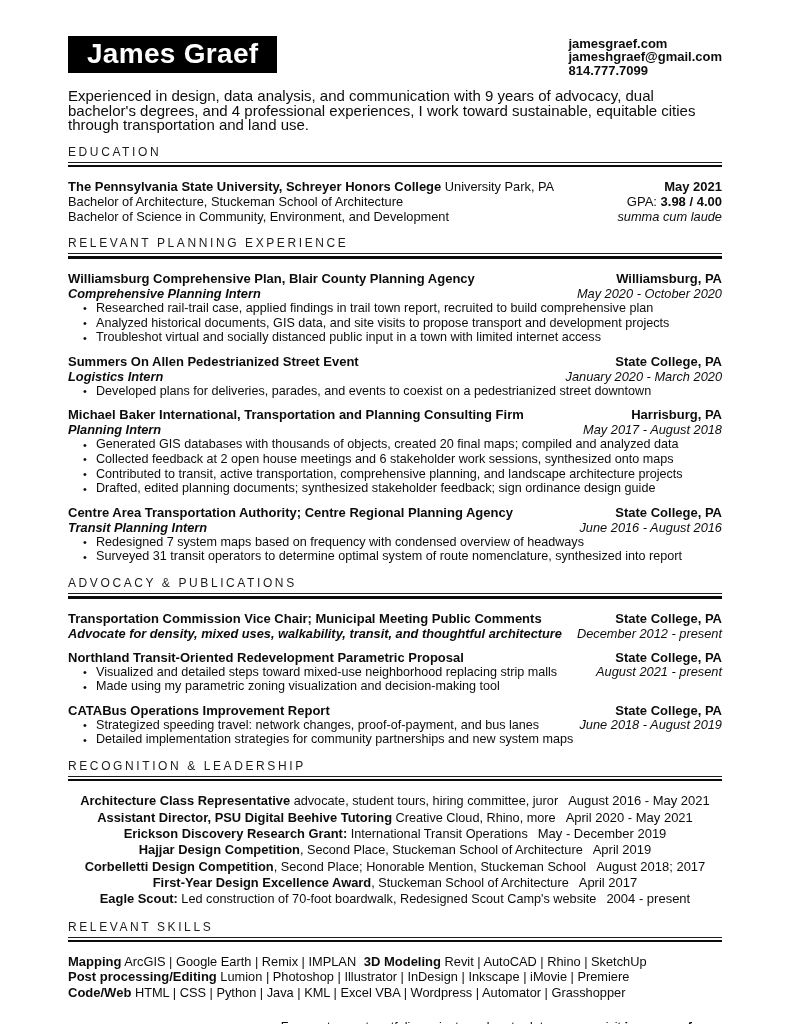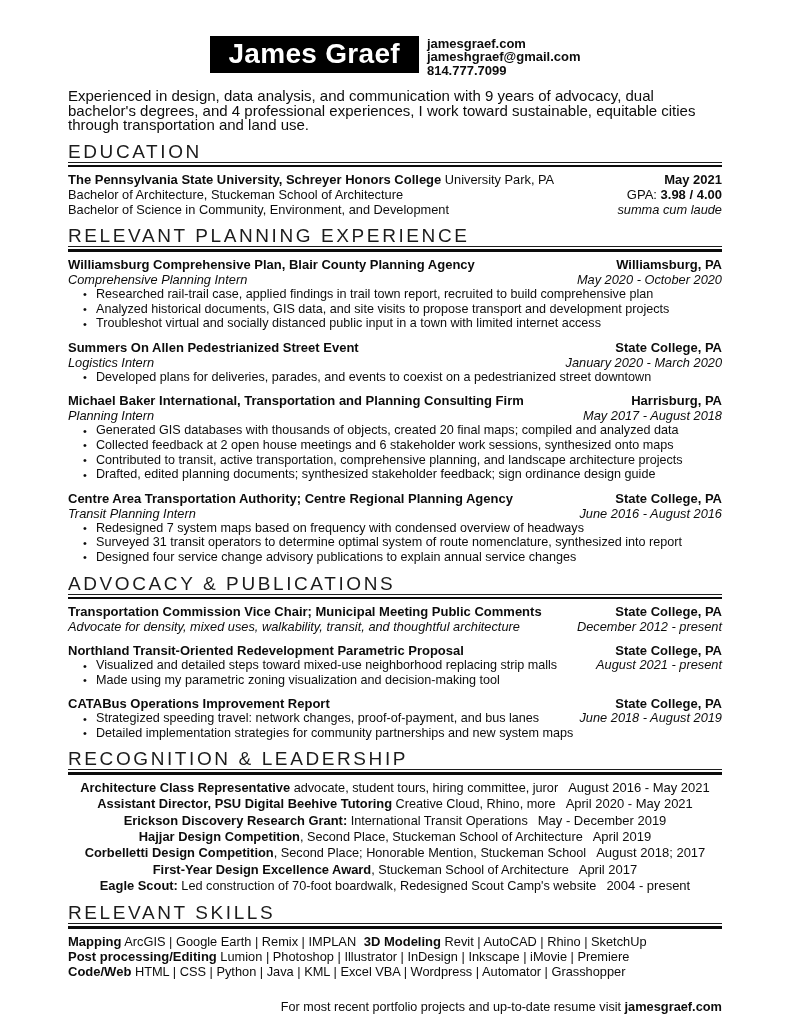--- a/index.html
+++ b/index.html
@@ -8,55 +8,55 @@
     background: #ffffff;
     color: #0c0c0c;
     font-family: "Liberation Sans", "DejaVu Sans", sans-serif;
     font-size: 12.8px;
     line-height: 15px;
     overflow: hidden;
   }
   .page { padding: 36px 69px 0 68px; }
 
   
-  .header-row { display: flex; justify-content: center; align-items: flex-start; height: 40px; }
+  .header-row { display: flex; justify-content: space-between; align-items: flex-start; height: 40px; }
   .name-box {
     background: #000;
     color: #fff;
     font-weight: 700;
     font-size: 28px;
     line-height: 36px;
     height: 37px;
     padding: 0 19px;
     letter-spacing: 0.3px;
     white-space: nowrap;
   }
   .contact-block { margin-left: 8px; font-weight: 700; font-size: 13px; line-height: 13.4px; padding-top: 1px; }
 
   .summary { margin-top: 13px; font-size: 15px; line-height: 14.6px; }
 
   
   .section { margin-top: 12px; }
   .sec-head {
-    font-size: 19px;
+    font-size: 12px;
     font-weight: 400;
     letter-spacing: 2.6px;
     line-height: 14px;
     color: #1c1c1c;
     padding-bottom: 3px;
     border-bottom: 1.3px solid #1c1c1c;
   }
   .sec-rule { height: 2.6px; background: #0c0c0c; margin-top: 2px; }
-  .sec-body { margin-top: 5px; }
+  .sec-body { margin-top: 12px; }
 
   
   .row { display: flex; justify-content: space-between; align-items: baseline; line-height: 15px; }
   .bt { font-weight: 700; font-size: 13px; }
   .loc { font-weight: 700; font-size: 13px; white-space: nowrap; margin-left: 10px; }
-  .it { font-style: italic; font-size: 12.8px; }
+  .it { font-style: italic; font-size: 12.8px; font-weight: bold; }
   .date-b { font-weight: 700; font-size: 13px; white-space: nowrap; margin-left: 10px; }
   .date-i { font-style: italic; font-size: 12.8px; white-space: nowrap; margin-left: 10px; }
   .date-r { font-size: 13px; white-space: nowrap; margin-left: 10px; }
   .gpa-b { font-weight: 700; }
 
   .job { margin-top: 9px; }
   .sec-body > .job:first-child { margin-top: 0; }
 
   
   .bullet {
@@ -175,21 +175,20 @@
           <span class="bt">Centre Area Transportation Authority; Centre Regional Planning Agency</span>
           <span class="loc">State College, PA</span>
         </div>
         <div class="row">
           <span class="it">Transit Planning Intern</span>
           <span class="date-i">June 2016 - August 2016</span>
         </div>
         <div>
           <div class="bullet">Redesigned 7 system maps based on frequency with condensed overview of headways</div>
           <div class="bullet">Surveyed 31 transit operators to determine optimal system of route nomenclature, synthesized into report</div>
-          <div class="bullet">Designed four service change advisory publications to explain annual service changes</div>
         </div>
       </div>
 
     </div>
   </div>
 
   <div class="section">
     <div class="sec-head">ADVOCACY &amp; PUBLICATIONS</div>
     <div class="sec-rule"></div>
     <div class="sec-body">

